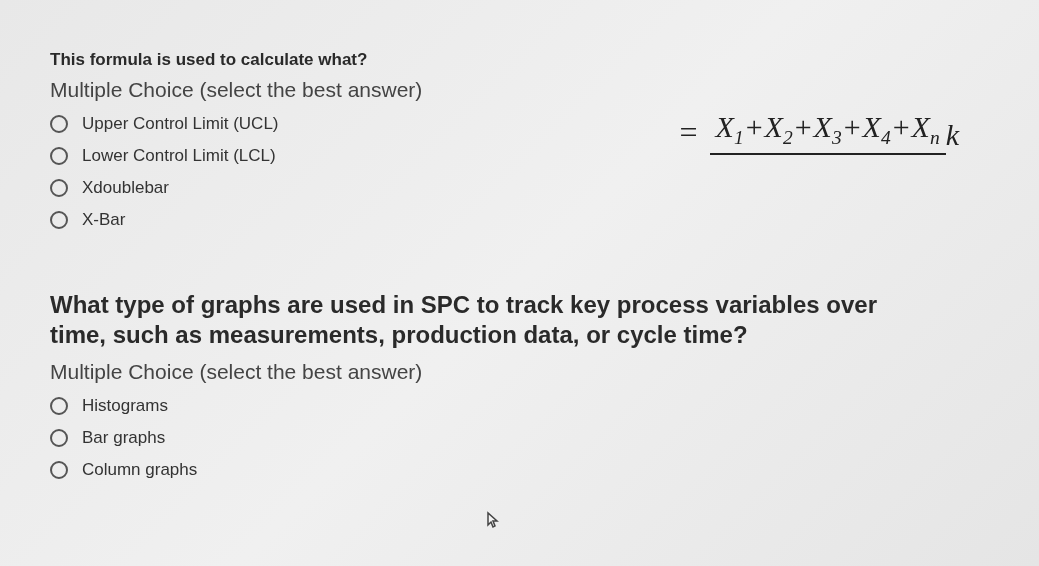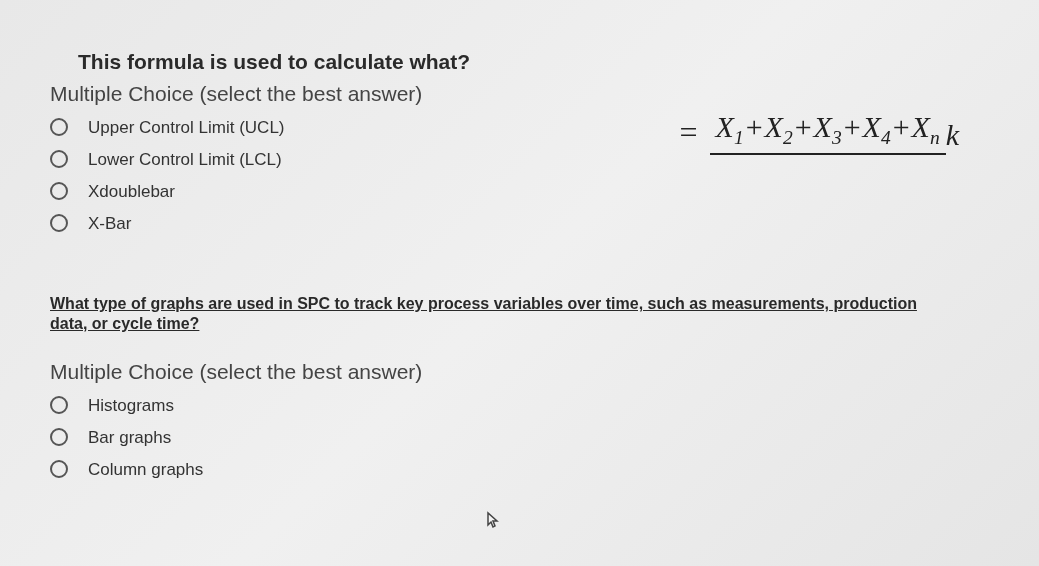--- a/index.html
+++ b/index.html
@@ -15,39 +15,39 @@
       color: #333;
       padding: 50px 50px 0 50px;
       position: relative;
       overflow: hidden;
     }
     .question-block {
       margin-bottom: 60px;
       position: relative;
     }
     .question-title {
-      font-size: 21px;
+      font-size: 17px;
       font-weight: bold;
       color: #2a2a2a;
       margin-bottom: 8px;
-      margin-left: 28px;
     }
     .question-subtitle {
       font-size: 21px;
       color: #444;
       margin-bottom: 12px;
     }
     .options {
       display: flex;
       flex-direction: column;
       gap: 12px;
     }
     .option {
       display: flex;
-      gap: 20px;
+      align-items: center;
+      gap: 14px;
       cursor: pointer;
     }
     .radio {
       width: 18px;
       height: 18px;
       border: 2px solid #555;
       border-radius: 50%;
       flex-shrink: 0;
       background: transparent;
     }
@@ -90,27 +90,26 @@
       font-style: italic;
     }
     .var {
       font-style: italic;
     }
     .plus {
       font-style: normal;
       margin: 0 2px;
     }
     .q2-title {
-      font-size: 16px;
+      font-size: 24px;
       font-weight: bold;
       color: #2a2a2a;
       line-height: 1.25;
-      margin-bottom: 26px;
+      margin-bottom: 10px;
       max-width: 880px;
-      text-decoration: underline;
     }
     .cursor-icon {
       position: absolute;
       left: 480px;
       top: 510px;
       width: 24px;
       height: 24px;
       color: #444;
     }
     .cursor-icon svg {

